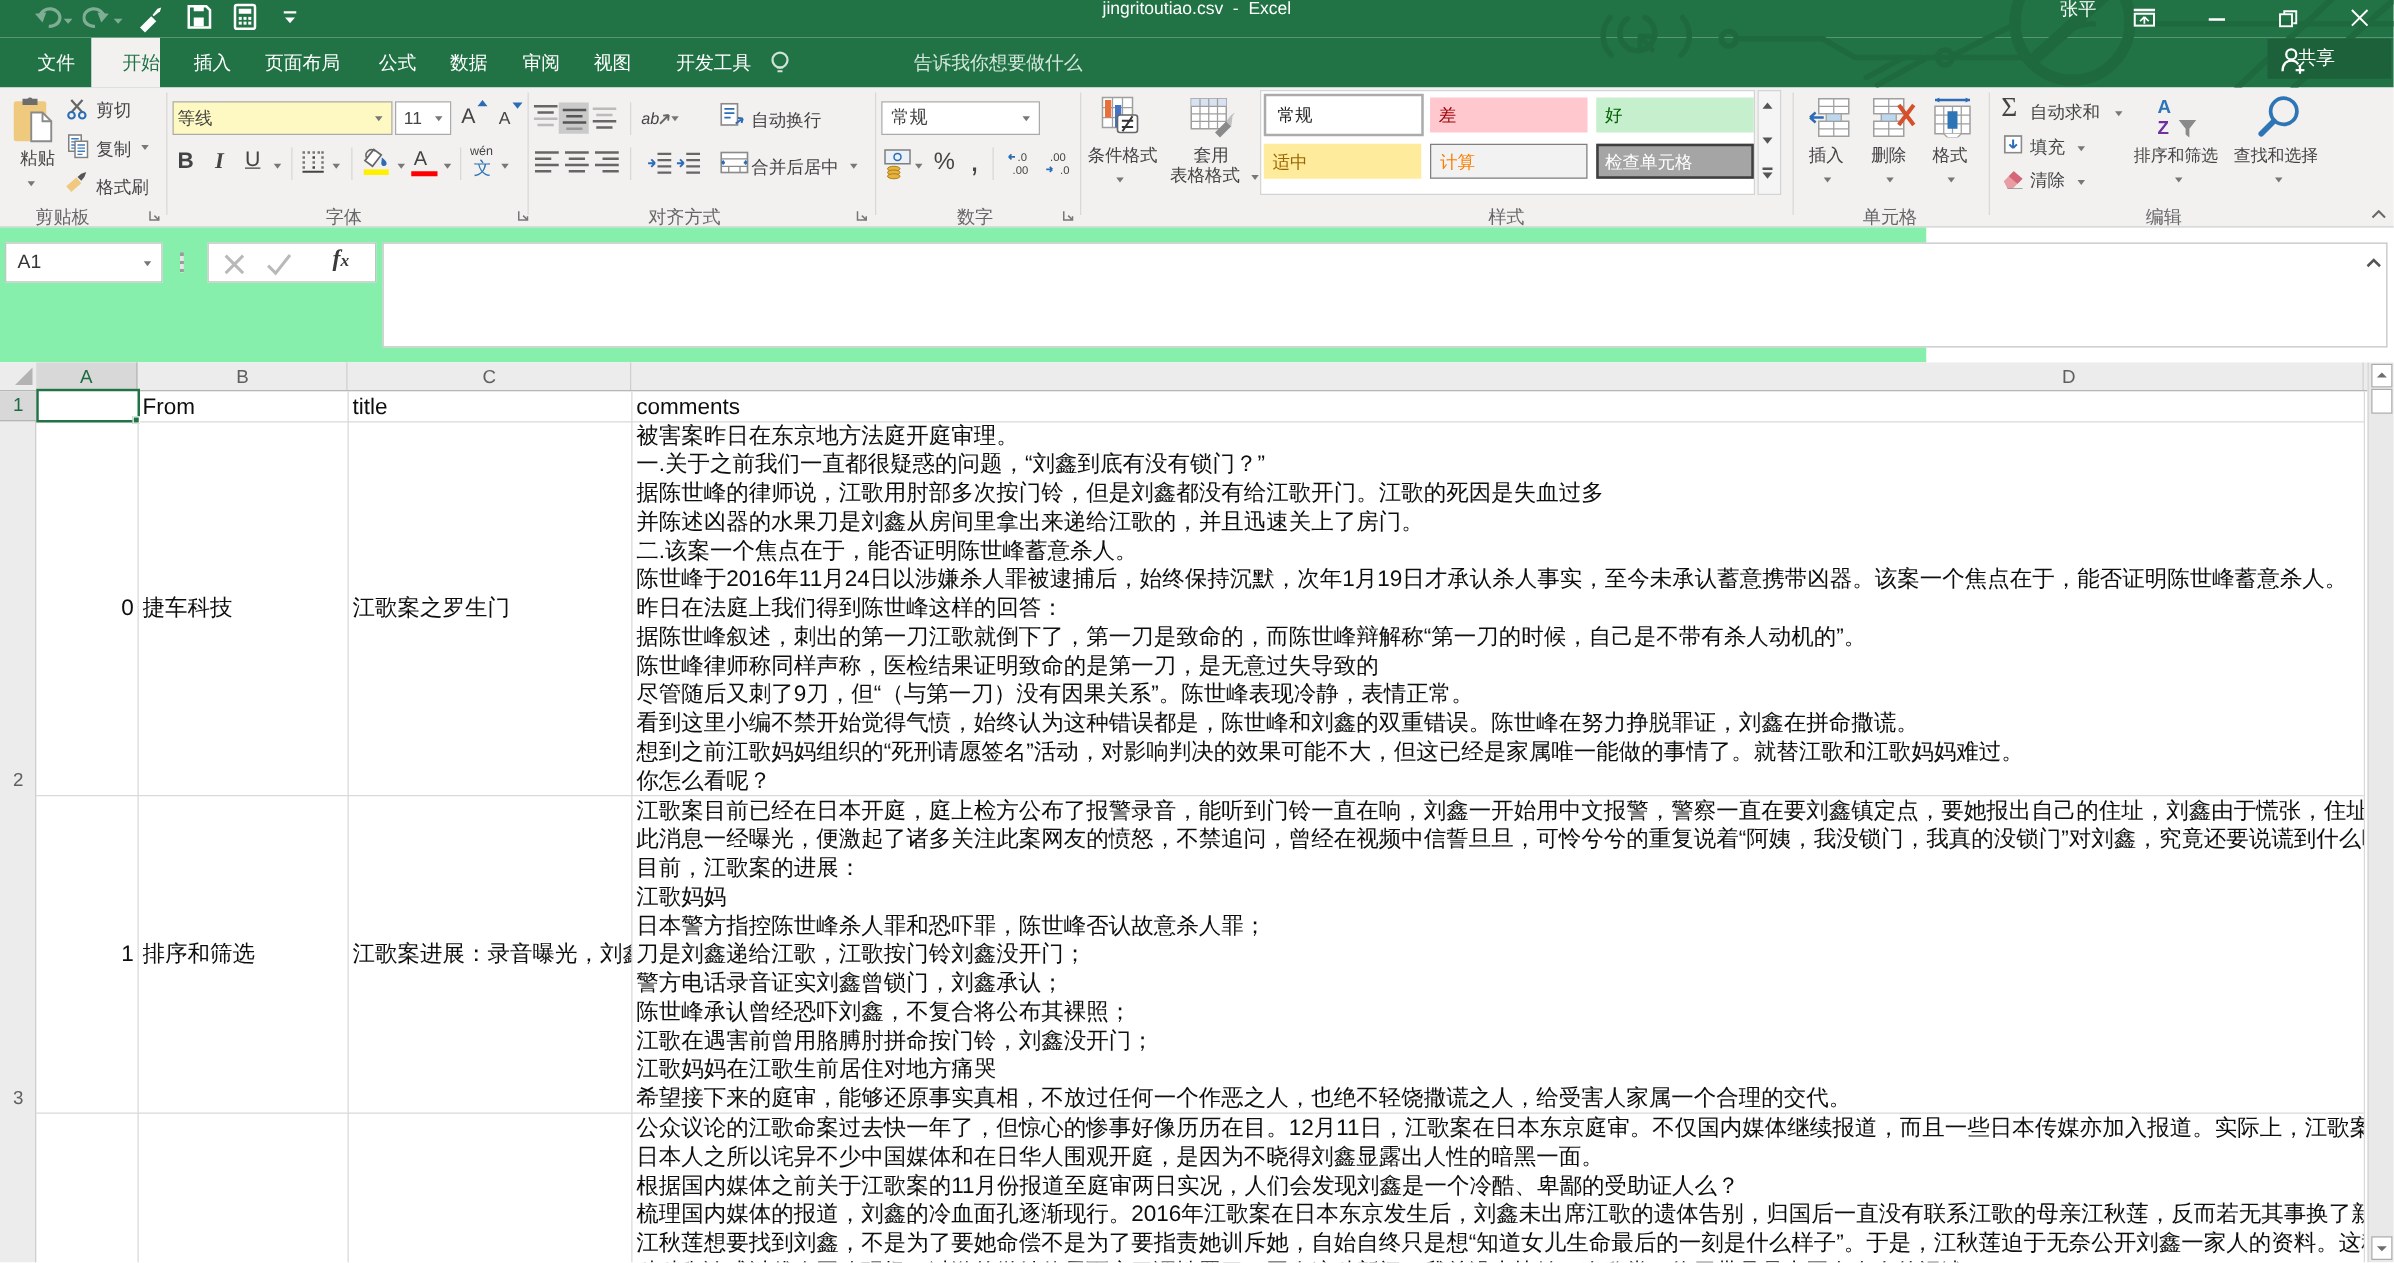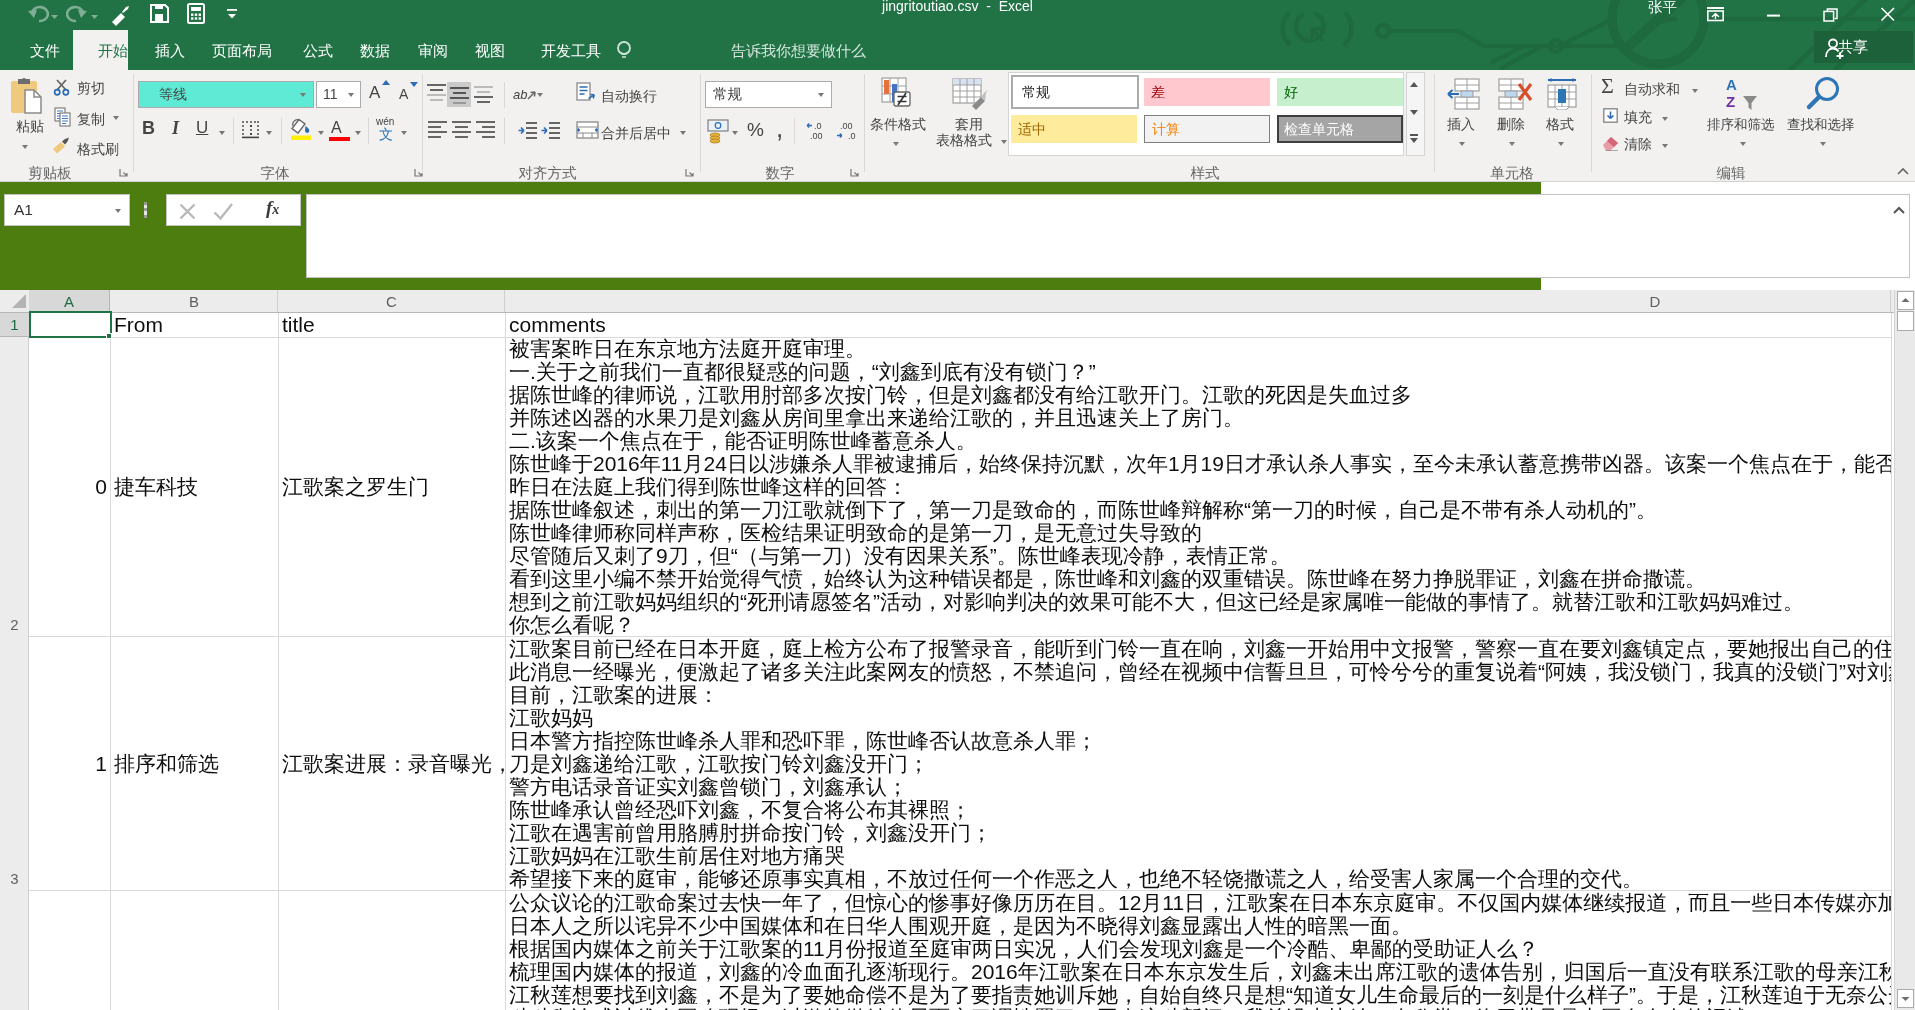--- a/index.html
+++ b/index.html
@@ -20,34 +20,34 @@
 
 
 #ribbon { position:absolute; left:0; top:70px; width:1915px; height:112px; background:#f2f1f0; border-bottom:1px solid #d2d2d2; }
 .gsep { position:absolute; top:4px; width:1px; height:98px; background:#d9d8d7; }
 .glabel { position:absolute; top:94px; font-size:14.5px; color:#666; text-align:center; }
 .dlauncher { position:absolute; top:96px; width:13px; height:13px; }
 .rtext { font-size:14px; color:#444; }
 .dd { display:inline-block; width:0; height:0; border-left:3.5px solid transparent; border-right:3.5px solid transparent; border-top:4px solid #777; vertical-align:middle; }
 
 
-#fstrip { position:absolute; left:0; top:182px; width:1541px; height:108px; background:#4d7c0f; }
+#fstrip { position:absolute; left:0; top:182px; width:1541px; height:108px; background:#86efac; }
 #namebox { position:absolute; left:4px; top:12px; width:126px; height:32px; background:#fff; border:1px solid #c3c3c3; font-size:15.5px; color:#333; line-height:30px; padding-left:9px; }
 #fxbox { position:absolute; left:166px; top:12px; width:135px; height:32px; background:#fff; border:1px solid #c3c3c3; }
 #finput { position:absolute; left:306px; top:12px; width:1604px; height:84px; background:#fff; border:1px solid #c3c3c3; }
 
 
 #sheet { position:absolute; left:0; top:290px; width:1894px; height:720px; background:#fff; }
 #colheads { position:absolute; left:0; top:0; width:1894px; height:23px; background:#ececec; border-bottom:1px solid #b7b7b7; }
 .colhead { position:absolute; top:0; height:22px; font-size:15px; color:#5f5f5f; text-align:center; line-height:23px; border-right:1px solid #cfcfcf; }
 #rowheads { position:absolute; left:0; top:23px; width:29px; height:697px; background:#ececec; border-right:1px solid #cfcfcf; }
 .rowhead { position:absolute; left:0; width:29px; font-size:15px; color:#5f5f5f; text-align:center; }
 .gridv { position:absolute; top:23px; width:1px; height:697px; background:#d9d9d9; }
 .gridh { position:absolute; left:29px; width:1862px; height:1px; background:#d9d9d9; }
-.cell { position:absolute; font-size:21px; color:#0e0e0e; white-space:pre; overflow:hidden; }
+.cell { position:absolute; font-size:18px; color:#0e0e0e; white-space:pre; overflow:hidden; }
 
 
 #vscroll { position:absolute; left:1894px; top:290px; width:21px; height:720px; background:#e9e9e9; border-left:1px solid #d4d4d4; }
 .sbtn { position:absolute; left:2px; width:17px; height:19px; background:#fff; border:1px solid #ababab; }
 </style>
 </head>
 <body>
 <div id="app">
   <div id="titlebar">
     <svg class="abs" style="left:1250px;top:0" width="665" height="70" viewBox="0 0 665 70">
@@ -177,21 +177,21 @@
       <path d="M1 13 l8 -7 l4 4.5 l-8 7 z" fill="#efc97e"></path>
       <path d="M10 5.5 l3 -2.5 l4 -1.5 l-1.5 4 l-2.5 3 z" fill="#555"></path>
     </svg>
     <div class="abs rtext" style="left:77px;top:71px;">格式刷</div>
     <div class="glabel" style="left:10px;width:80px;">剪贴板</div>
     <svg class="dlauncher" style="left:117px;" viewBox="0 0 13 13">
         <path d="M3 3 v7 h7 M6.5 6.5 l3.5 3.5 M10 7 v3 h-3" stroke="#777" stroke-width="1.2" fill="none"></path>
       </svg>
     <div class="gsep" style="left:133px;"></div>
 
-    <div class="abs" style="left:138px;top:11px;width:176px;height:27px;background:#5eead4;border:1px solid #ababab;font-size:14px;color:#444;line-height:25px;padding-left:20px;">等线</div>
+    <div class="abs" style="left:138px;top:11px;width:176px;height:27px;background:#fef9c3;border:1px solid #ababab;font-size:14px;color:#444;line-height:25px;padding-left:3px;">等线</div>
     <div class="abs dd" style="left:300px;top:23px;"></div>
     <div class="abs" style="left:316px;top:11px;width:45px;height:27px;background:#fff;border:1px solid #ababab;font-size:14px;color:#444;line-height:25px;padding-left:6px;">11</div>
     <div class="abs dd" style="left:348px;top:23px;"></div>
     <div class="abs" style="left:369px;top:13px;font-size:17px;color:#444;">A<span style="position:absolute;left:13px;top:-3px;width:0;height:0;border-left:4px solid transparent;border-right:4px solid transparent;border-bottom:5px solid #2b6cb5;"></span></div>
     <div class="abs" style="left:399px;top:16px;font-size:14px;color:#444;">A<span style="position:absolute;left:11px;top:-4px;width:0;height:0;border-left:4px solid transparent;border-right:4px solid transparent;border-top:5px solid #2b6cb5;"></span></div>
     <div class="abs" style="left:142px;top:48px;font-size:18px;font-weight:bold;color:#444;">B</div>
     <div class="abs" style="left:172px;top:48px;font-size:18px;font-style:italic;font-family:'Liberation Serif',serif;color:#444;font-weight:bold;">I</div>
     <div class="abs" style="left:196px;top:48px;font-size:17px;text-decoration:underline;color:#444;">U</div>
     <div class="abs dd" style="left:219px;top:61px;"></div>
     <div class="abs" style="left:233px;top:48px;width:1px;height:26px;background:#d8d8d8;"></div>

